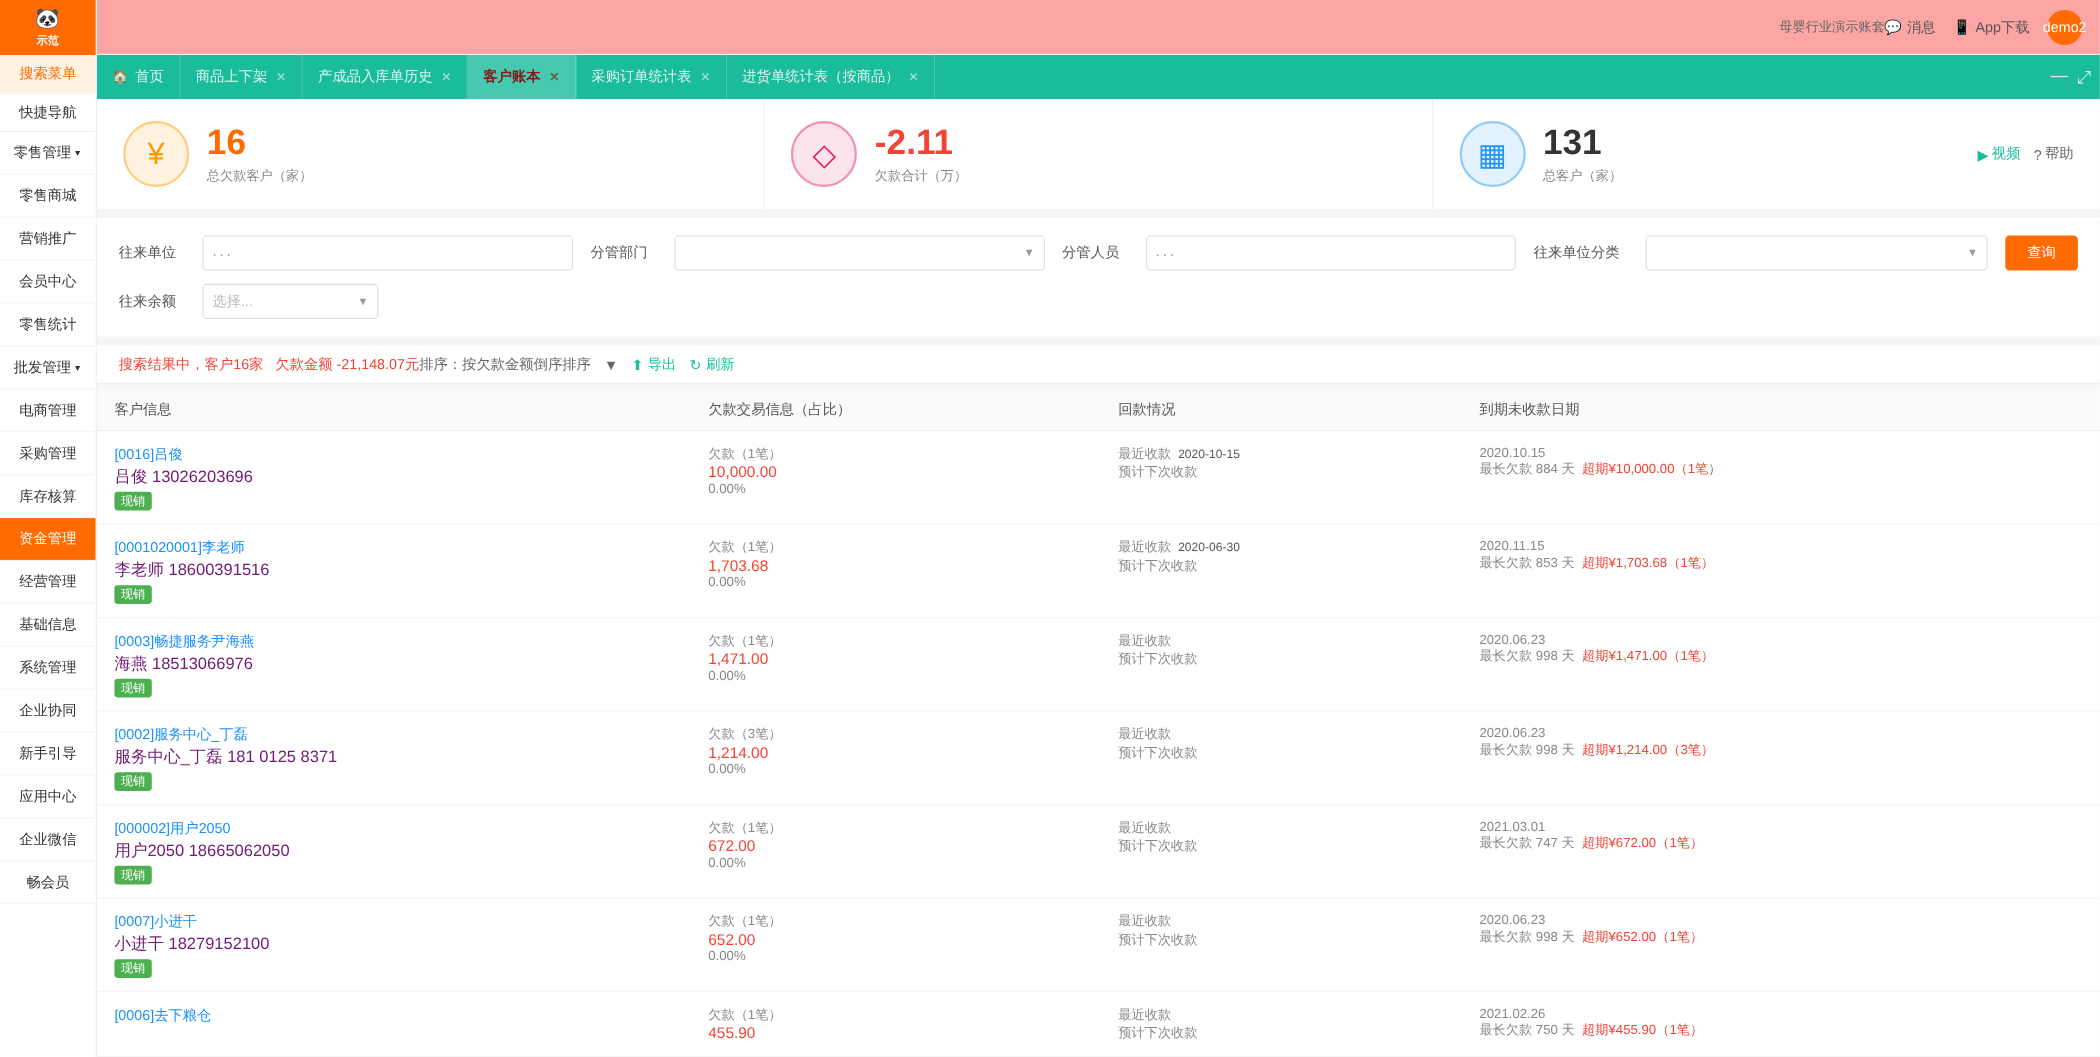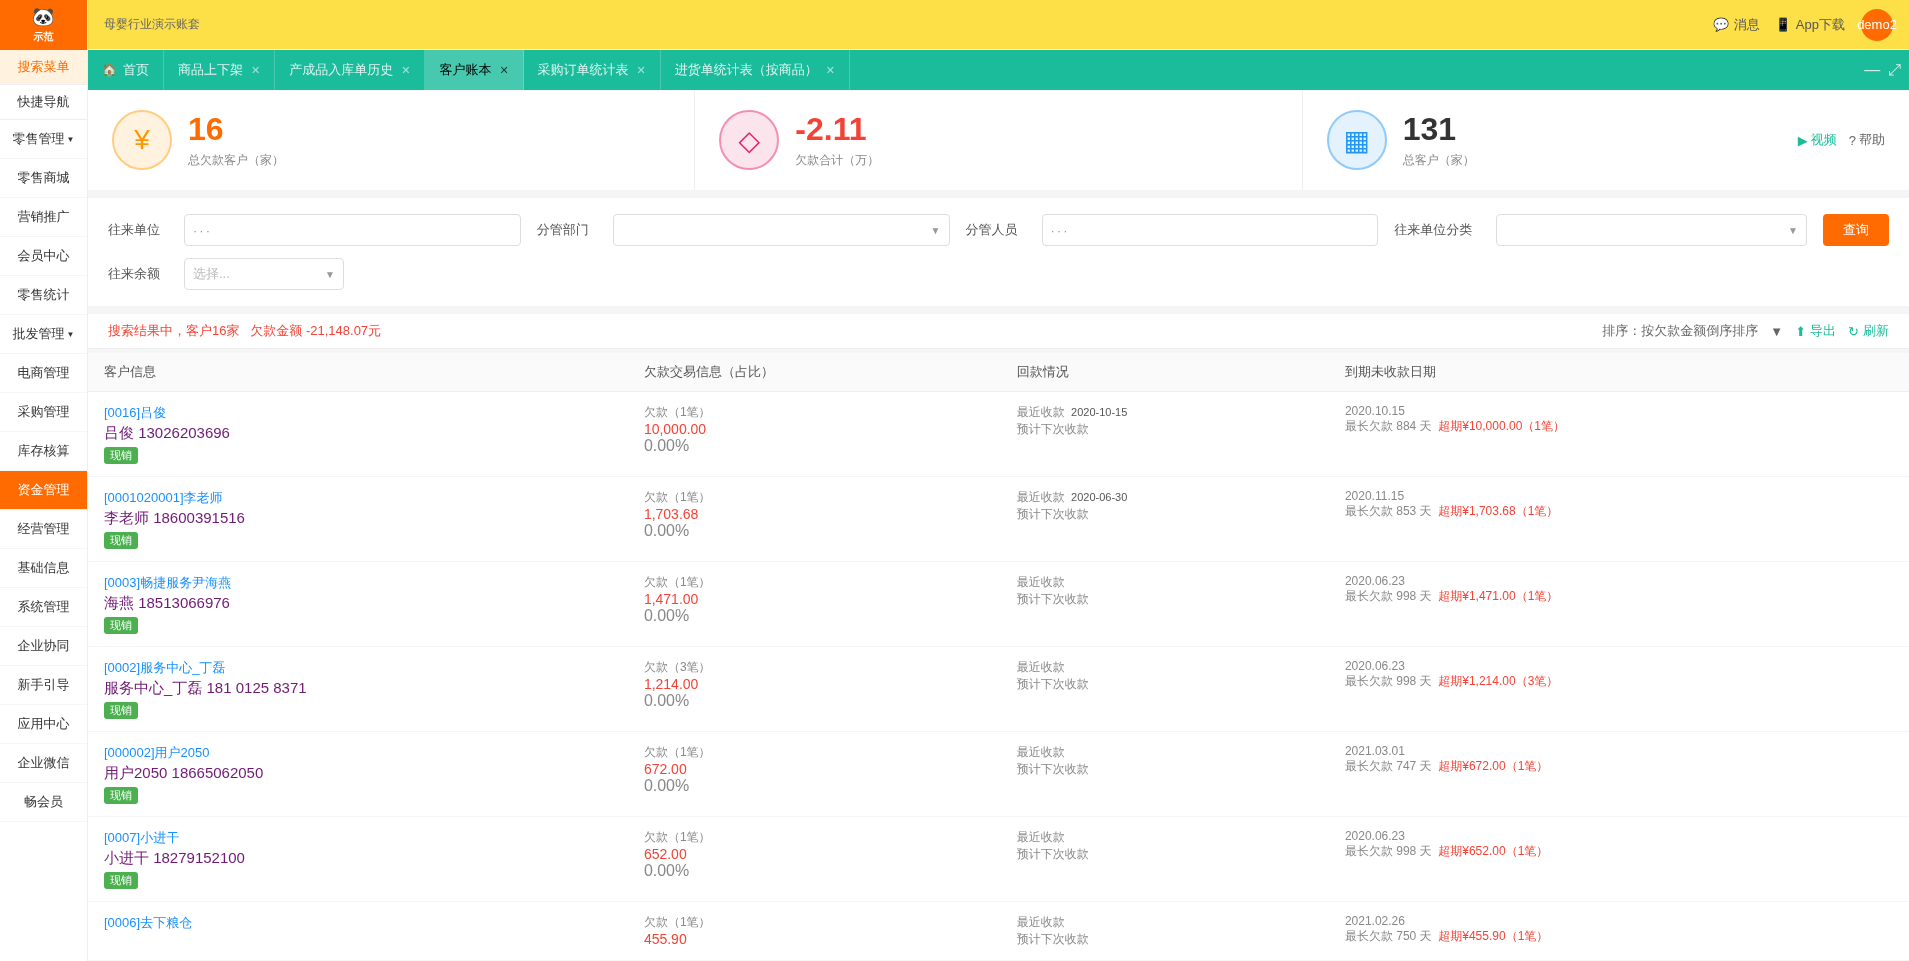--- a/index.html
+++ b/index.html
@@ -12,30 +12,30 @@
     .sidebar-search { background: #fff3e0; padding: 8px 6px; text-align: center; font-size: 12px; color: #ff6b00; cursor: pointer; border-bottom: 1px solid #eee; }
     .sidebar-nav-title { padding: 8px 6px; font-size: 12px; color: #333; background: #fff; text-align: center; border-bottom: 1px solid #eee; cursor: pointer; }
     .sidebar-nav-item { padding: 10px 6px; font-size: 12px; color: #333; text-align: center; cursor: pointer; border-bottom: 1px solid #f5f5f5; display: flex; align-items: center; justify-content: center; gap: 2px; }
     .sidebar-nav-item.active { background: #ff6b00; color: #fff; }
     .sidebar-nav-item.has-arrow-down::after { content: '▼'; font-size: 8px; }
 
     
     .main { flex: 1; display: flex; flex-direction: column; overflow: hidden; }
 
     
-    .topbar { background: #fde047; height: 50px; display: flex; align-items: center; justify-content: space-between; padding: 16px 16px; border-bottom: 1px solid #eee; flex-shrink: 0; }
+    .topbar { background: #fca5a5; height: 50px; display: flex; align-items: center; justify-content: flex-end; padding: 16px 16px; border-bottom: 1px solid #eee; flex-shrink: 0; }
     .topbar-left { font-size: 12px; color: #666; }
     .topbar-right { display: flex; align-items: center; gap: 16px; font-size: 13px; color: #555; }
     .topbar-right .icon-btn { display: flex; align-items: center; gap: 4px; cursor: pointer; }
     .topbar-avatar { width: 32px; height: 32px; border-radius: 50%; background: #ff6b00; display: flex; align-items: center; justify-content: center; color: #fff; font-size: 12px; cursor: pointer; }
 
     
     .tabbar { background: #1abc9c; display: flex; align-items: center; height: 40px; flex-shrink: 0; overflow: hidden; }
     .tab { padding: 0 14px; height: 100%; display: flex; align-items: center; gap: 6px; color: rgba(255,255,255,0.85); cursor: pointer; font-size: 13px; border-right: 1px solid rgba(255,255,255,0.2); white-space: nowrap; }
-    .tab.active { background: rgba(255,255,255,0.2); color: #000000; font-weight: 400; }
+    .tab.active { background: rgba(255,255,255,0.2); color: #7f1d1d; font-weight: 700; }
     .tab .close { font-size: 11px; opacity: 0.7; margin-left: 2px; }
     .tab .home { font-size: 12px; }
     .tabbar-actions { margin-left: auto; display: flex; align-items: center; padding-right: 8px; gap: 8px; }
     .tabbar-actions span { color: #fff; cursor: pointer; font-size: 16px; opacity: 0.8; }
 
     
     .content { flex: 1; overflow-y: auto; background: #f5f5f5; }
 
     
     .stats-row { display: flex; background: #fff; margin-bottom: 8px; }
@@ -58,37 +58,37 @@
     .filter-label { color: #555; font-size: 13px; white-space: nowrap; }
     .filter-input { flex: 1; height: 32px; border: 1px solid #ddd; border-radius: 4px; padding: 0 8px; font-size: 13px; display: flex; align-items: center; justify-content: space-between; cursor: pointer; }
     .filter-input .dots { color: #999; letter-spacing: 2px; }
     .filter-select { flex: 1; height: 32px; border: 1px solid #ddd; border-radius: 4px; padding: 0 8px; font-size: 13px; display: flex; align-items: center; justify-content: space-between; cursor: pointer; background: #fff; }
     .filter-select .arrow { color: #999; font-size: 10px; }
     .btn-search { background: #ff6b00; color: #fff; border: none; height: 32px; padding: 0 20px; border-radius: 4px; cursor: pointer; font-size: 13px; }
     .filter-row2 { display: flex; align-items: center; gap: 16px; }
     .collapse-btn { text-align: center; padding: 6px; color: #1abc9c; cursor: pointer; font-size: 12px; background: #f9f9f9; border-top: 1px solid #eee; margin-top: 8px; }
 
     
-    .result-bar { background: #fff; padding: 8px 20px; display: flex; align-items: center; justify-content: space-between; margin-bottom: 4px; border-bottom: 1px solid #eee; }
+    .result-bar { background: #fff; padding: 8px 20px; display: flex; align-items: center; margin-bottom: 4px; border-bottom: 1px solid #eee; }
     .result-info { font-size: 13px; color: #555; }
     .result-info span { color: #f44336; }
     .result-actions { display: flex; gap: 12px; align-items: center; font-size: 13px; color: #666; }
     .result-actions .action-btn { display: flex; align-items: center; gap: 4px; cursor: pointer; color: #1abc9c; }
 
     
     .data-table { background: #fff; width: 100%; border-collapse: collapse; }
     .data-table th { padding: 10px 16px; text-align: left; background: #fafafa; border-bottom: 1px solid #eee; font-weight: 500; color: #555; font-size: 13px; }
     .data-table td { padding: 12px 16px; border-bottom: 1px solid #f5f5f5; vertical-align: top; font-size: 13px; color: #333; }
     .customer-name { color: #1890ff; cursor: pointer; font-size: 13px; }
     .customer-info { font-size: 15px; color: #701a75; margin-top: 2px; }
     .tag { display: inline-block; padding: 1px 6px; border-radius: 3px; font-size: 11px; margin-top: 4px; }
     .tag.green { background: #4caf50; color: #fff; }
     .debt-amount { color: #f44336; font-size: 14px; font-weight: 500; }
     .debt-info { font-size: 12px; color: #888; }
-    .debt-percent { font-size: 16px; color: #888; }
+    .debt-percent { font-size: 12px; color: #888; }
     .recovery-info { font-size: 12px; color: #888; }
     .recovery-date { font-size: 11px; color: #555; }
     .overdue-info { font-size: 12px; color: #888; }
     .overdue-link { color: #f44336; cursor: pointer; font-size: 12px; }
   </style>
 </head>
 <body>
 
 <div class="sidebar">
   <div class="sidebar-logo">

